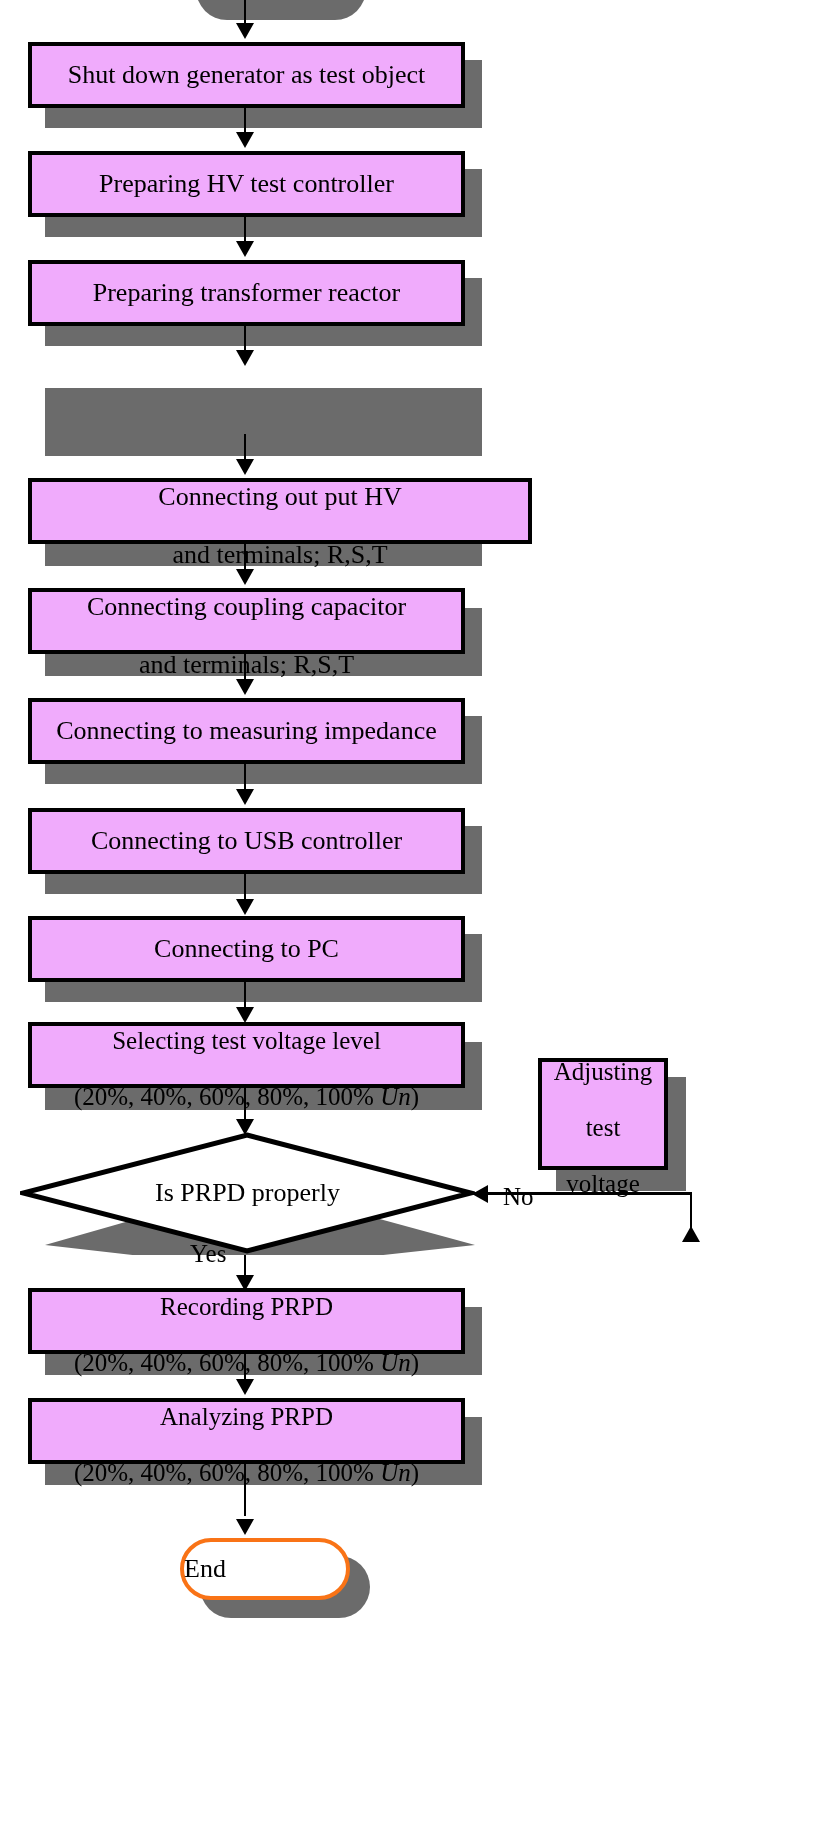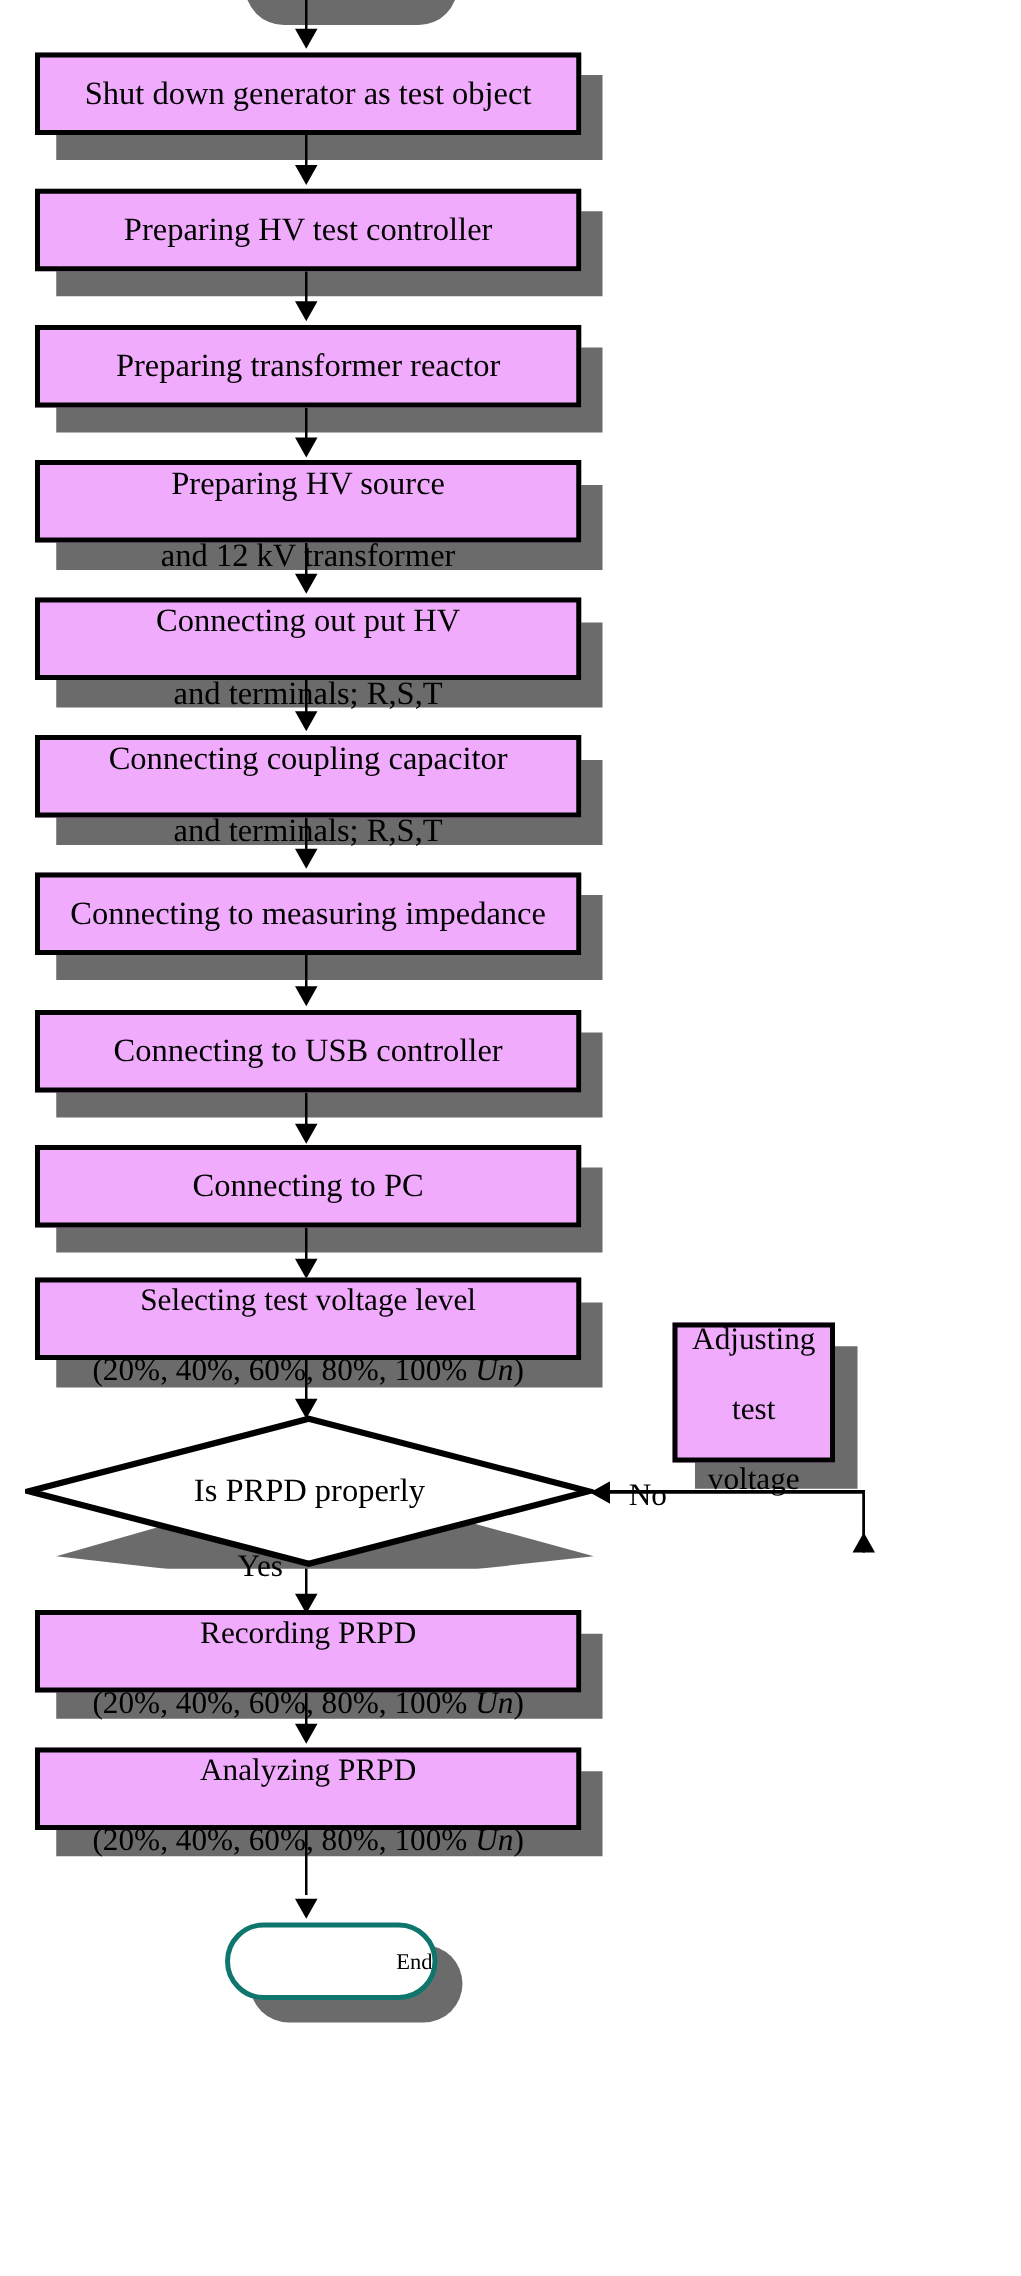--- a/index.html
+++ b/index.html
@@ -38,25 +38,25 @@
     display:block;
     padding:0 6px;
     white-space:pre-line;
   }
   .f26{font-size:26px;}
   .f25{font-size:25px;}
   
   .term{
     position:absolute;
     background:#ffffff;
-    border:4px solid #0f766e;
+    border:4px solid #f97316;
     border-radius:50px;
     box-sizing:border-box;
-    display:flex;align-items:center;justify-content:flex-end;
-    font-size:18px;
+    display:flex;align-items:center;justify-content:flex-start;
+    font-size:26px;
     z-index:3;
   }
   
   .diamond-wrap{
     position:absolute;
     z-index:3;
   }
   .diamond-wrap svg{display:block;}
   .diamond-label{
     position:absolute;
@@ -138,32 +138,26 @@
 
   <div class="shadow" style="left:45px;top:278px;width:437px;height:68px;"></div>
   <div class="node f26" style="left:28px;top:260px;width:437px;height:66px;">
     <span class="txt">Preparing transformer reactor</span>
   </div>
 
   <div class="vline" style="left:244px;top:326px;height:30px;"></div>
   <div class="arrow-down" style="left:236px;top:350px;"></div>
 
   <div class="shadow" style="left:45px;top:388px;width:437px;height:68px;"></div>
-  <div class="node f26" style="left:28px;top:368px;width:437px;height:66px;">
-    <span class="txt">
-      <span>Preparing HV source</span><br>
-      <span>and 12 kV transformer</span>
-    </span>
-  </div>
 
   <div class="vline" style="left:244px;top:434px;height:30px;"></div>
   <div class="arrow-down" style="left:236px;top:459px;"></div>
 
   <div class="shadow" style="left:45px;top:498px;width:437px;height:68px;"></div>
-  <div class="node f26" style="left:28px;top:478px;width:437px;height:66px;">
+  <div class="node f26" style="left:28px;top:478px;width:504px;height:66px;">
     <span class="txt">
       <span>Connecting out put HV</span><br>
       <span>and terminals; R,S,T</span>
     </span>
   </div>
 
   <div class="vline" style="left:244px;top:544px;height:30px;"></div>
   <div class="arrow-down" style="left:236px;top:569px;"></div>
 
   <div class="shadow" style="left:45px;top:608px;width:437px;height:68px;"></div>

